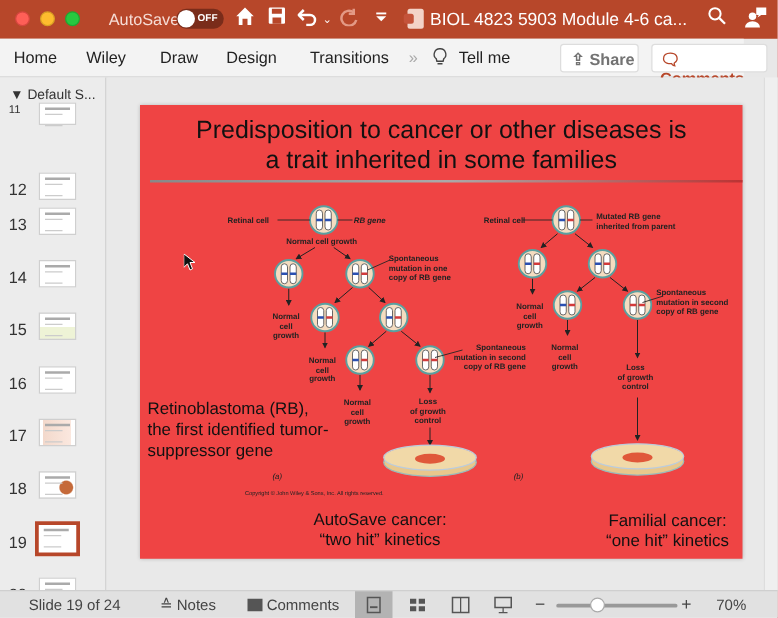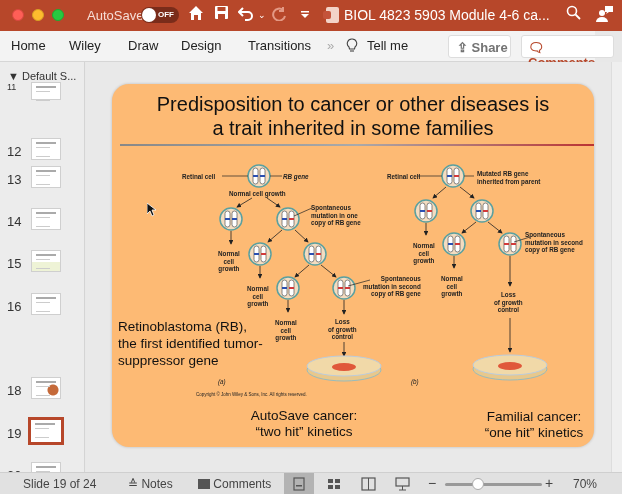--- a/index.html
+++ b/index.html
@@ -24,21 +24,21 @@
   .sidebar { position: absolute; left: 0; top: 62px; width: 85px; height: 410px; background: #ececec; border-right: 1px solid #d4d4d4; overflow: hidden; }
   .section-hdr { position: absolute; left: 8px; top: 8px; font-size: 11px; color: #333; }
   .thumb-row { position: absolute; left: 0; width: 85px; height: 30px; }
   .thumb-num { position: absolute; left: 7px; top: 6px; font-size: 13px; color: #333; }
   .thumb { position: absolute; left: 31px; top: 0; width: 30px; height: 22px; background: #fff; border: 1px solid #cfcfcf; }
   .thumb::before { content: ""; position: absolute; left: 4px; top: 3px; width: 20px; height: 2px; background: #aaa; }
   .thumb::after { content: ""; position: absolute; left: 4px; top: 8px; width: 14px; height: 8px; border-top: 1px solid #ccc; border-bottom: 1px solid #ccc; }
   .thumb.active { left: 28px; top: -3px; width: 36px; height: 28px; border: 3px solid #b7472a; }
   .canvas { position: absolute; left: 86px; top: 62px; width: 536px; height: 410px; background: #e9e9e9; }
   .scrollbar { position: absolute; left: 611px; top: 62px; width: 11px; height: 410px; background: #efefef; border-left: 1px solid #ddd; }
-  .slide { position: absolute; left: 112px; top: 84px; width: 482px; height: 363px; background: #fdba74; box-shadow: 0 0 3px rgba(0,0,0,0.2); border-radius: 17px; }
+  .slide { position: absolute; left: 112px; top: 84px; width: 482px; height: 363px; background: #ef4444; box-shadow: 0 0 3px rgba(0,0,0,0.2); }
   .slide-title { position: absolute; left: 0; top: 8px; width: 482px; text-align: center; font-size: 20px; line-height: 24px; color: #111; }
   .title-rule { position: absolute; left: 8px; top: 60px; width: 474px; height: 2px; background: linear-gradient(to right, #888, #aaa 50%, #b33 100%); }
   .rb-text { position: absolute; left: 6px; top: 234px; font-size: 13.5px; line-height: 17px; color: #111; }
   .caption { position: absolute; font-size: 13.5px; line-height: 16px; color: #111; text-align: center; }
   .dlabel { position: absolute; font-size: 6.3px; font-weight: bold; color: #222; line-height: 7.5px; text-align: center; white-space: nowrap; }
   .dlabel.l { text-align: left; }
   .dlabel.r { text-align: right; }
   .italic { font-style: italic; }
   .statusbar { position: absolute; left: 0; top: 472px; width: 622px; height: 22px; background: #e1e1e1; border-top: 1px solid #cfcfcf; font-size: 12px; color: #444; }
   .sb-item { position: absolute; top: 4px; }
@@ -154,20 +154,24 @@
     <span class="thumb-num">14</span>
     <div class="thumb"></div>
   </div>
   <div class="thumb-row" style="top:188px;">
     <span class="thumb-num">15</span>
     <div class="thumb" style="background:linear-gradient(#fff 55%, #eef3d6 55%);"></div>
   </div>
   <div class="thumb-row" style="top:231px;">
     <span class="thumb-num">16</span>
     <div class="thumb"></div>
+  </div>
+  <div class="thumb-row" style="top:273px;">
+    <span class="thumb-num">17</span>
+    <div class="thumb" style="background:linear-gradient(to right, #fff 10%, #f3d9cc 10%, #fbe8df 90%, #fff 90%);"></div>
   </div>
   <div class="thumb-row" style="top:315px;">
     <span class="thumb-num">18</span>
     <div class="thumb" style="background:radial-gradient(circle at 75% 60%, #c56a3a 0 5px, #fff 6px);"></div>
   </div>
   <div class="thumb-row" style="top:358px;">
     <span class="thumb-num">19</span>
     <div class="thumb active"></div>
   </div>
   <div class="thumb-row" style="top:400px;">

